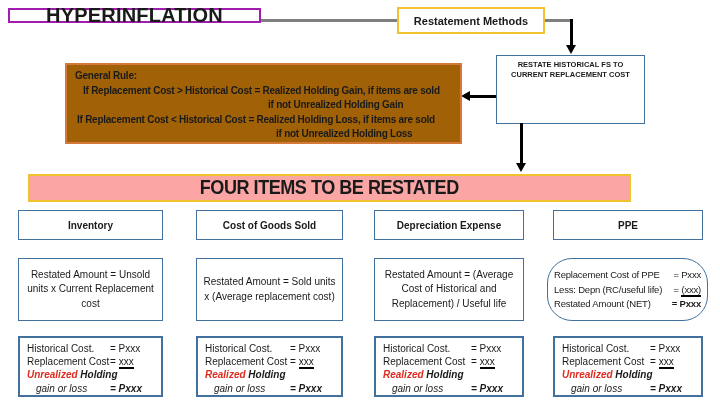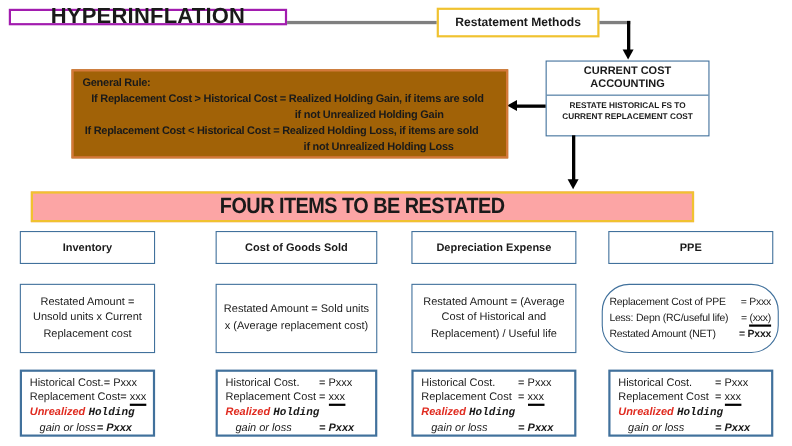--- a/index.html
+++ b/index.html
@@ -51,48 +51,44 @@
   .ppe-mid{top:258px;height:63px;border:1.5px solid #41719C;background:#fff;
     padding:9px 6px 0 6px;font-size:9.5px;letter-spacing:-.2px;line-height:14.5px;}
   .prow{display:flex;justify-content:space-between;white-space:nowrap;}
   .ledger{top:336px;height:61px;border:2px solid #41719C;background:#fff;
     padding:4px 7px 0 7px;font-size:10px;line-height:13.2px;}
   .lrow{display:flex;white-space:nowrap;}
   .lbl{flex:1;}
   .lval{width:44px;text-align:left;}
   .und{border-bottom:2px solid #000;padding-bottom:0;}
   .red-word{color:#E02B20;font-weight:bold;font-style:italic;}
-  .it-word{font-style:italic;font-weight:600;font-family:Liberation Mono, monospace;}
+  .it-word{font-style:italic;font-weight:600;}
   .gain-lbl{font-style:italic;padding-left:9px;}
   .bold-it{font-weight:bold;font-style:italic;}
   .bold-val{font-weight:bold;}
 
-  .c1{left:18px;width:123px;} .c2{left:196px;width:147px;}
+  .c1{left:18px;width:145px;} .c2{left:196px;width:147px;}
   .c3{left:374px;width:150px;} .c4{left:553px;width:150px;}
   .c4wide{left:547px;width:161px;border-radius:25px;}
 </style>
 </head>
 <body>
 
 <div class="abs hyper-box">
   <span>HYPERINFLATION</span>
 </div>
 <div class="abs hline" style="left:261px;top:19px;width:137px;"></div>
 <div class="abs restate-box">
   <span>Restatement Methods</span>
 </div>
 <div class="abs hline" style="left:545px;top:19px;width:28px;"></div>
 <div class="abs bline-v" style="left:570px;top:19px;height:27px;"></div>
 <div class="abs arr-down" style="left:566px;top:45px;"></div>
 
 <div class="abs cca-box">
-  <div class="cca-title">
-    <div>CURRENT COST</div>
-    <div>ACCOUNTING</div>
-  </div>
   <div class="cca-body">
     <div>RESTATE HISTORICAL FS TO</div>
     <div>CURRENT REPLACEMENT COST</div>
   </div>
 </div>
 <div class="abs bline-h" style="left:469px;top:95px;width:27px;"></div>
 <div class="abs arr-left" style="left:461px;top:91px;"></div>
 <div class="abs bline-v" style="left:520px;top:123px;height:41px;"></div>
 <div class="abs arr-down" style="left:516px;top:163px;"></div>
 

